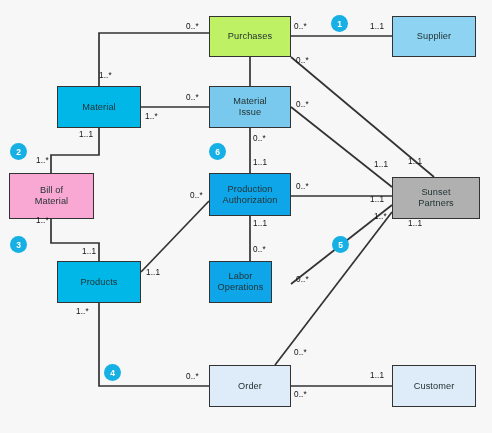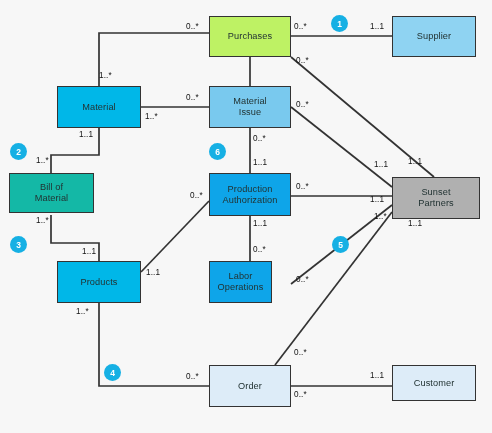--- a/index.html
+++ b/index.html
@@ -67,39 +67,39 @@
       </div>
       <div class="node" style="left: 392px; top: 16px; width: 84px; height: 41px; background: rgb(143, 211, 242); border-color: rgb(51, 51, 51);">
         <span>Supplier</span>
       </div>
       <div class="node" style="left: 57px; top: 86px; width: 84px; height: 42px; background: rgb(0, 183, 232); border-color: rgb(51, 51, 51);">
         <span>Material</span>
       </div>
       <div class="node" style="left: 209px; top: 86px; width: 82px; height: 42px; background: rgb(121, 201, 238); border-color: rgb(51, 51, 51);">
         <span>Material<br>Issue</span>
       </div>
-      <div class="node" style="left: 9px; top: 173px; width: 85px; height: 40px; background: #14b8a6; border-color: rgb(51, 51, 51);">
+      <div class="node" style="left: 9px; top: 173px; width: 85px; height: 46px; background: #f9a8d4; border-color: rgb(51, 51, 51);">
         <span>Bill of<br>Material</span>
       </div>
       <div class="node" style="left: 209px; top: 173px; width: 82px; height: 43px; background: #0ea5e9; border-color: rgb(51, 51, 51);">
         <span>Production<br>Authorization</span>
       </div>
       <div class="node" style="left: 392px; top: 177px; width: 88px; height: 42px; background: rgb(176, 176, 176); border-color: rgb(51, 51, 51);">
         <span>Sunset<br>Partners</span>
       </div>
       <div class="node" style="left: 57px; top: 261px; width: 84px; height: 42px; background: rgb(0, 183, 232); border-color: rgb(51, 51, 51);">
         <span>Products</span>
       </div>
       <div class="node" style="left: 209px; top: 261px; width: 63px; height: 42px; background: #0ea5e9; border-color: rgb(51, 51, 51);">
         <span>Labor<br>Operations</span>
       </div>
       <div class="node" style="left: 209px; top: 365px; width: 82px; height: 42px; background: rgb(221, 236, 248); border-color: rgb(51, 51, 51);">
         <span>Order</span>
       </div>
-      <div class="node" style="left: 392px; top: 365px; width: 84px; height: 36px; background: rgb(221, 236, 248); border-color: rgb(51, 51, 51);">
+      <div class="node" style="left: 392px; top: 365px; width: 84px; height: 42px; background: rgb(221, 236, 248); border-color: rgb(51, 51, 51);">
         <span>Customer</span>
       </div>
     </div>
   <div id="card-layer">
       <span class="card" style="left: 99px; top: 71px;">1..*</span>
       <span class="card" style="left: 186px; top: 22px;">0..*</span>
       <span class="card" style="left: 294px; top: 22px;">0..*</span>
       <span class="card" style="left: 370px; top: 22px;">1..1</span>
       <span class="card" style="left: 296px; top: 56px;">0..*</span>
       <span class="card" style="left: 408px; top: 157px;">1..1</span>

